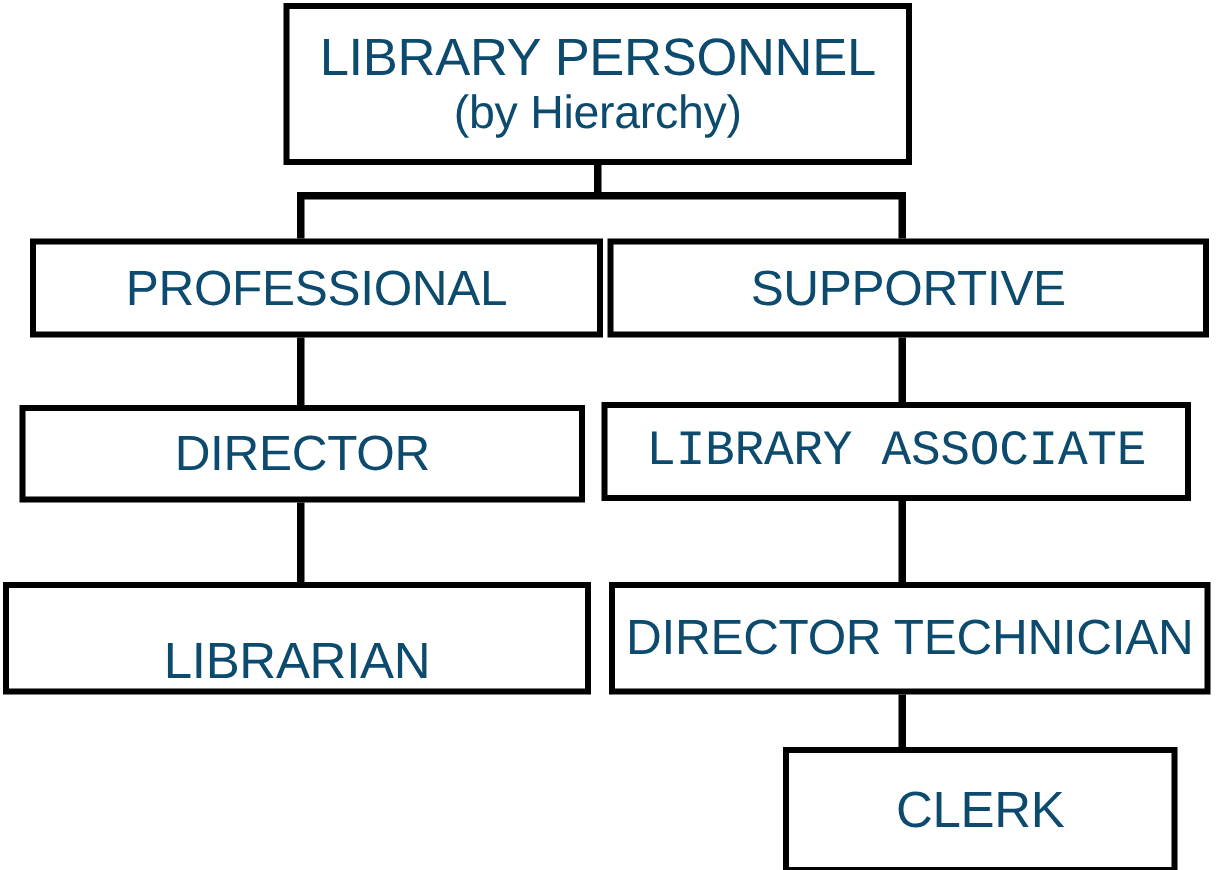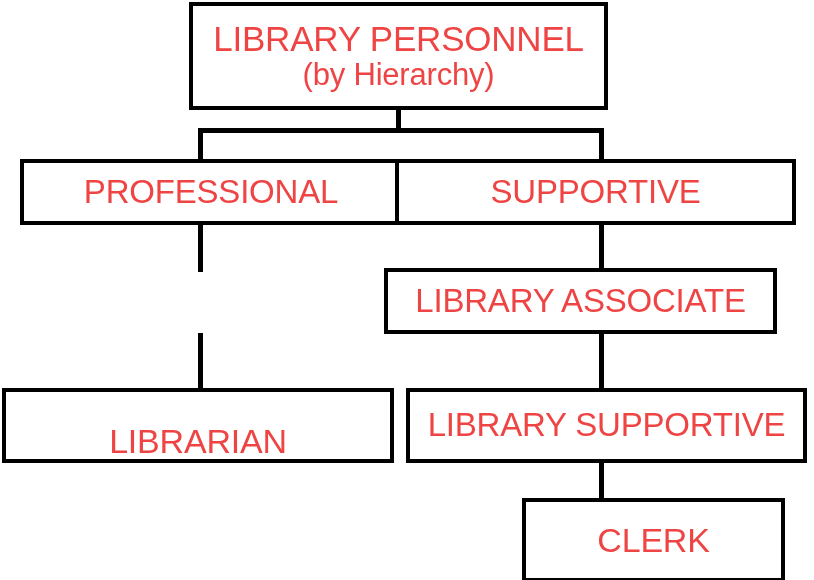--- a/index.html
+++ b/index.html
@@ -21,21 +21,21 @@
     box-sizing: border-box;
     background: #ffffff;
     border: 4px solid #000000;
     display: flex;
     flex-direction: column;
     align-items: center;
     justify-content: center;
     z-index: 2;
   }
   .node-label {
-    color: #ef4444;
+    color: #0c4a6e;
     font-weight: 400;
     text-align: center;
     line-height: 1.12;
     white-space: nowrap;
     letter-spacing: -0.2px;
   }
   .connector {
     position: absolute;
     background: #000000;
     z-index: 1;
@@ -52,40 +52,41 @@
   #node-root .node-label.sub { font-size: 31px; }
 
   
   #node-professional {
     left: 20px;
     top: 159px;
     width: 382px;
     height: 66px;
   }
   #node-supportive {
-    left: 395px;
+    left: 405px;
     top: 159px;
     width: 401px;
     height: 66px;
   }
   #node-professional .node-label,
   #node-supportive .node-label { font-size: 33px; }
 
   
   #node-director {
     left: 13px;
     top: 270px;
     width: 377px;
     height: 65px;
   }
   #node-library-associate {
-    left: 384px;
+    left: 401px;
     top: 268px;
     width: 393px;
     height: 66px;
+    font-family: Liberation Mono, monospace;
   }
   #node-director .node-label { font-size: 33px; }
   #node-library-associate .node-label { font-size: 33px; }
 
   
   #node-librarian {
     left: 2px;
     top: 388px;
     width: 392px;
     height: 75px;
@@ -194,30 +195,33 @@
   </div>
 
   <div class="node" id="node-professional">
     <div class="node-label">PROFESSIONAL</div>
   </div>
 
   <div class="node" id="node-supportive">
     <div class="node-label">SUPPORTIVE</div>
   </div>
 
+  <div class="node" id="node-director">
+    <div class="node-label">DIRECTOR</div>
+  </div>
 
   <div class="node" id="node-library-associate">
     <div class="node-label">LIBRARY ASSOCIATE</div>
   </div>
 
   <div class="node" id="node-librarian">
     <div class="node-label">LIBRARIAN</div>
   </div>
 
   <div class="node" id="node-library-technician">
-    <div class="node-label">LIBRARY SUPPORTIVE</div>
+    <div class="node-label">DIRECTOR TECHNICIAN</div>
   </div>
 
   <div class="node" id="node-clerk">
     <div class="node-label">CLERK</div>
   </div>
 
 </div>
 
 </body></html>

